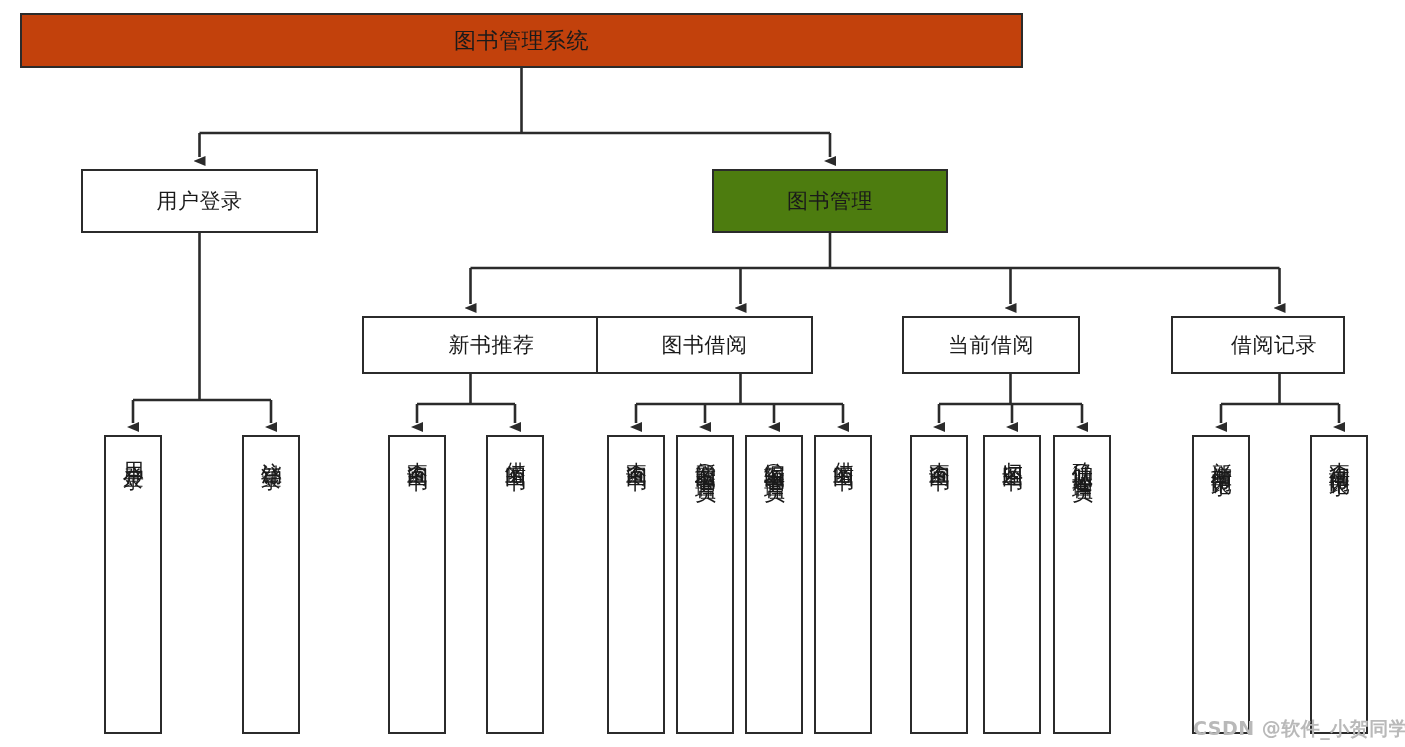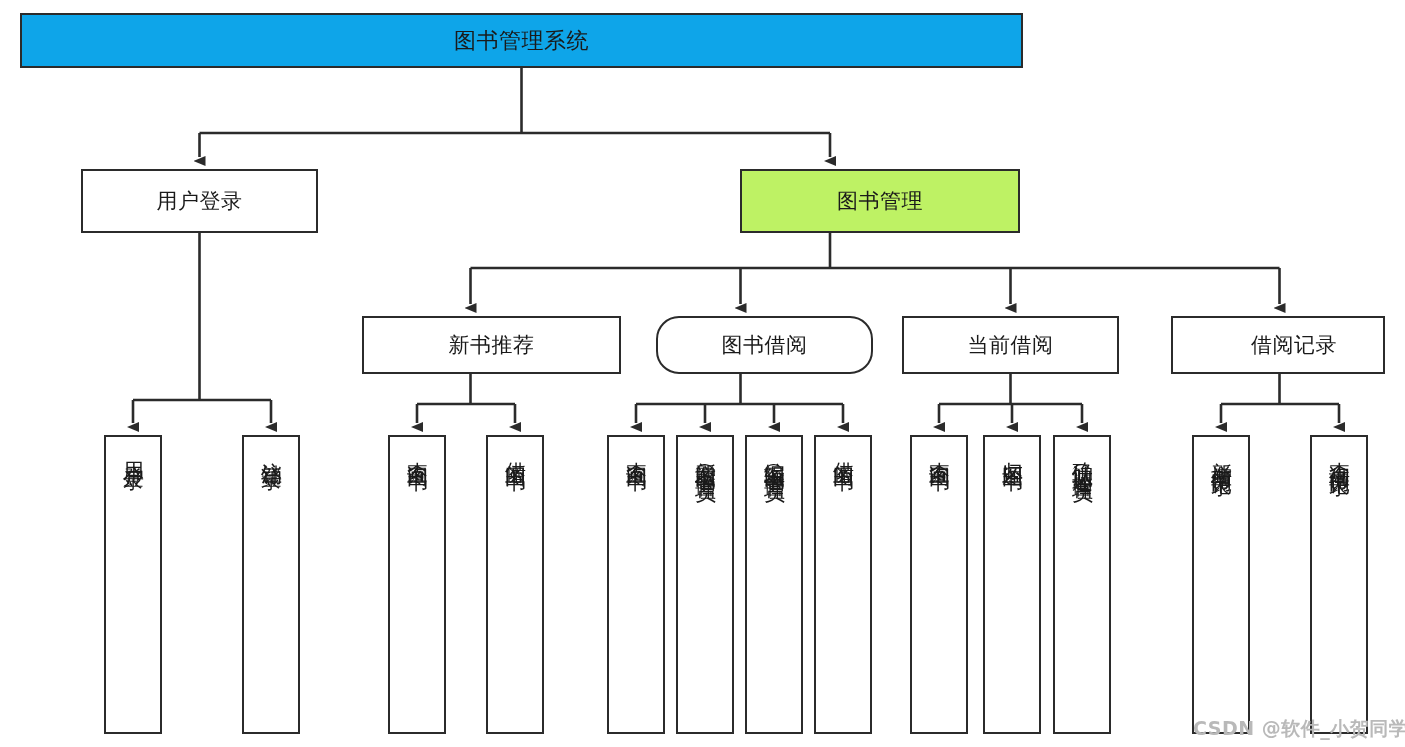--- a/index.html
+++ b/index.html
@@ -117,39 +117,39 @@
         <path d="M1012,404 L1012,423" marker-end="url(#arrow)"></path>
         <path d="M1082,404 L1082,423" marker-end="url(#arrow)"></path>
         <path d="M1279.5,374 L1279.5,404"></path>
         <path d="M1221,404 L1339,404"></path>
         <path d="M1221,404 L1221,423" marker-end="url(#arrow)"></path>
         <path d="M1339,404 L1339,423" marker-end="url(#arrow)"></path>
       </g>
   </svg>
 
   <div id="node-layer">
-      <div class="node horiz root" style="left: 20px; top: 13px; width: 1003px; height: 55px; border-color: rgb(43, 43, 43); background: #0ea5e9;">
+      <div class="node horiz root" style="left: 20px; top: 13px; width: 1003px; height: 55px; border-color: rgb(43, 43, 43); background: #c2410c;">
         <span class="lbl">图书管理系统</span>
       </div>
       <div class="node horiz" style="left: 81px; top: 169px; width: 237px; height: 64px; border-color: rgb(43, 43, 43); background: rgb(255, 255, 255);">
         <span class="lbl">用户登录</span>
       </div>
-      <div class="node horiz" style="left: 712px; top: 169px; width: 280px; height: 64px; border-color: rgb(43, 43, 43); background: #bef264; margin-left: 28px;">
+      <div class="node horiz" style="left: 712px; top: 169px; width: 236px; height: 64px; border-color: rgb(43, 43, 43); background: #4d7c0f;">
         <span class="lbl">图书管理</span>
       </div>
       <div class="node horiz" style="left: 362px; top: 316px; width: 259px; height: 58px; border-color: rgb(43, 43, 43); background: rgb(255, 255, 255);">
         <span class="lbl">新书推荐</span>
       </div>
-      <div class="node horiz" style="left: 656px; top: 316px; width: 217px; height: 58px; border-color: rgb(43, 43, 43); background: rgb(255, 255, 255); border-radius: 23px;">
+      <div class="node horiz" style="left: 596px; top: 316px; width: 217px; height: 58px; border-color: rgb(43, 43, 43); background: rgb(255, 255, 255);">
         <span class="lbl">图书借阅</span>
       </div>
-      <div class="node horiz" style="left: 902px; top: 316px; width: 217px; height: 58px; border-color: rgb(43, 43, 43); background: rgb(255, 255, 255);">
+      <div class="node horiz" style="left: 902px; top: 316px; width: 178px; height: 58px; border-color: rgb(43, 43, 43); background: rgb(255, 255, 255);">
         <span class="lbl">当前借阅</span>
       </div>
-      <div class="node horiz" style="left: 1171px; top: 316px; width: 214px; height: 58px; border-color: rgb(43, 43, 43); background: rgb(255, 255, 255); padding-left: 32px;">
+      <div class="node horiz" style="left: 1171px; top: 316px; width: 174px; height: 58px; border-color: rgb(43, 43, 43); background: rgb(255, 255, 255); padding-left: 32px;">
         <span class="lbl">借阅记录</span>
       </div>
       <div class="node vert" style="left: 104px; top: 435px; width: 58px; height: 299px; border-color: rgb(43, 43, 43); background: rgb(255, 255, 255);">
         <span class="lbl">用户登录</span>
       </div>
       <div class="node vert" style="left: 242px; top: 435px; width: 58px; height: 299px; border-color: rgb(43, 43, 43); background: rgb(255, 255, 255);">
         <span class="lbl">注销登录</span>
       </div>
       <div class="node vert" style="left: 388px; top: 435px; width: 58px; height: 299px; border-color: rgb(43, 43, 43); background: rgb(255, 255, 255);">
         <span class="lbl">查询图书</span>

